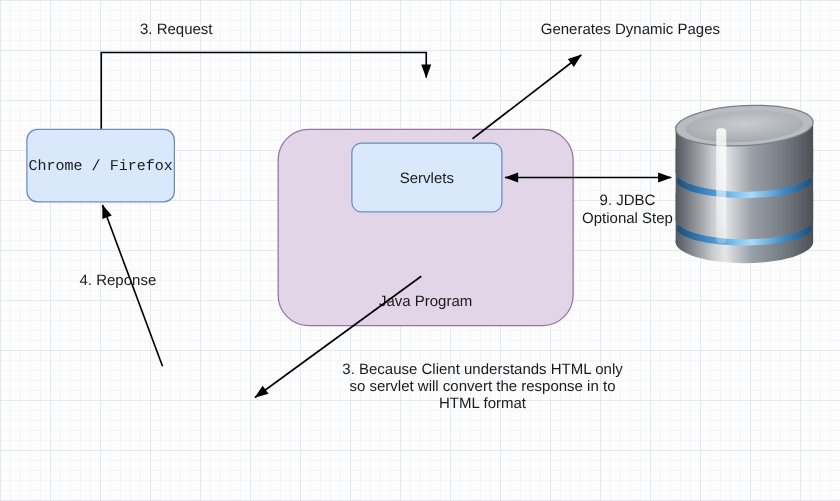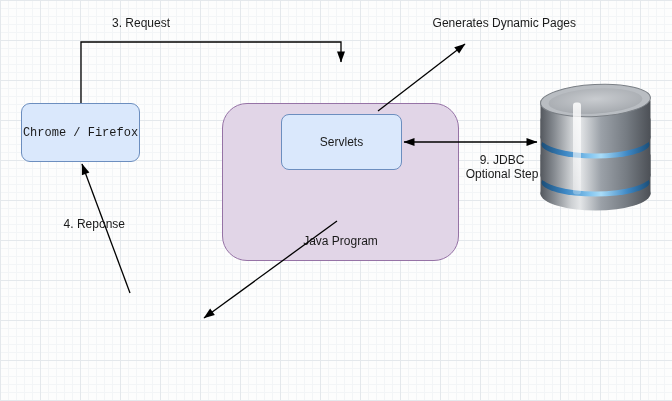--- a/index.html
+++ b/index.html
@@ -143,14 +143,17 @@
     <path d="M 404 142 L 537 142" fill="none" stroke="#000" stroke-width="1.3" marker-start="url(#arrow)" marker-end="url(#arrow)"></path>
     <path d="M 337 221 L 204 318" fill="none" stroke="#000" stroke-width="1.3" marker-end="url(#arrow)"></path>
     <path d="M 130 293 L 82 164" fill="none" stroke="#000" stroke-width="1.3" marker-end="url(#arrow)"></path>
   </svg>
 
   <div class="float-label lbl-request">3. Request</div>
   <div class="float-label lbl-generates">Generates Dynamic Pages</div>
   <div class="float-label lbl-jdbc">9. JDBC
 Optional Step</div>
   <div class="float-label lbl-response">4. Reponse</div>
+  <div class="float-label lbl-note">3. Because Client understands HTML only
+so servlet will convert the response in to
+HTML format</div>
 
 </div>
 
 </body></html>

